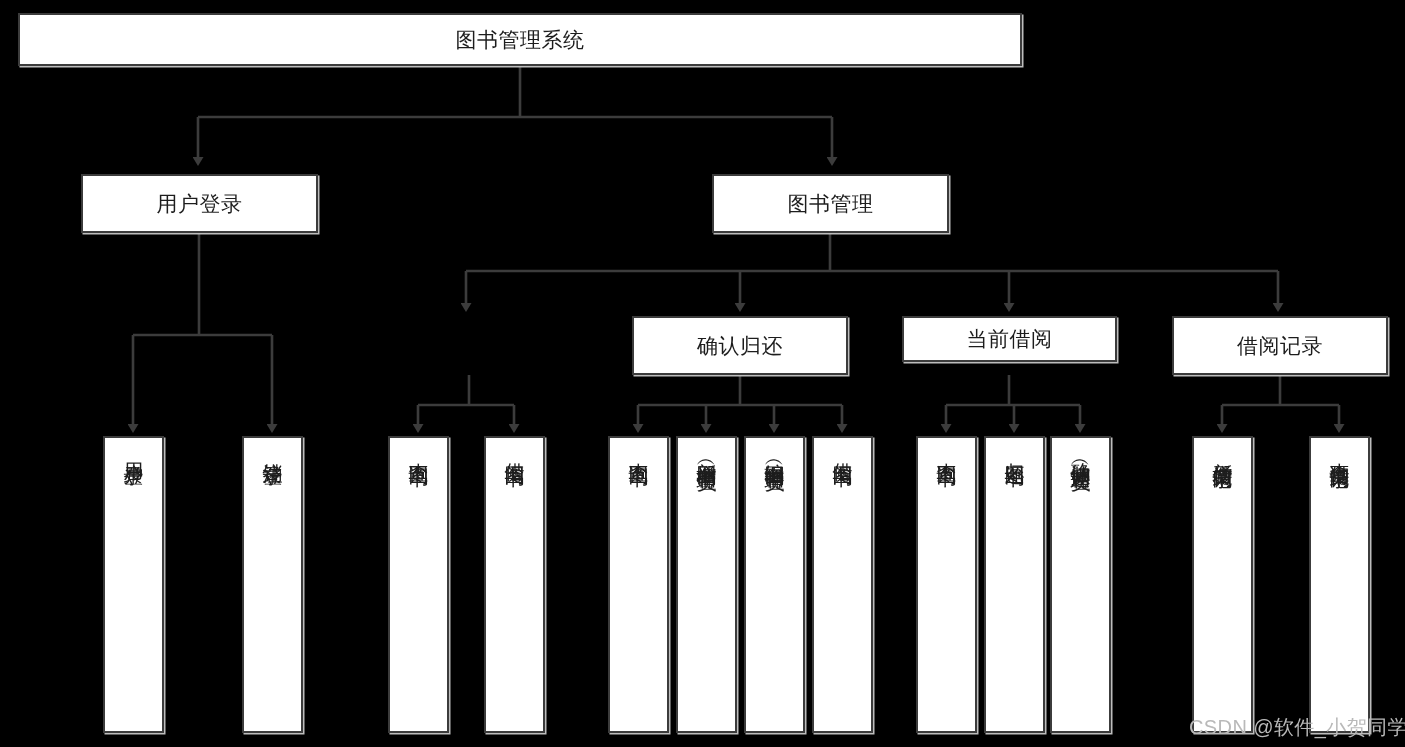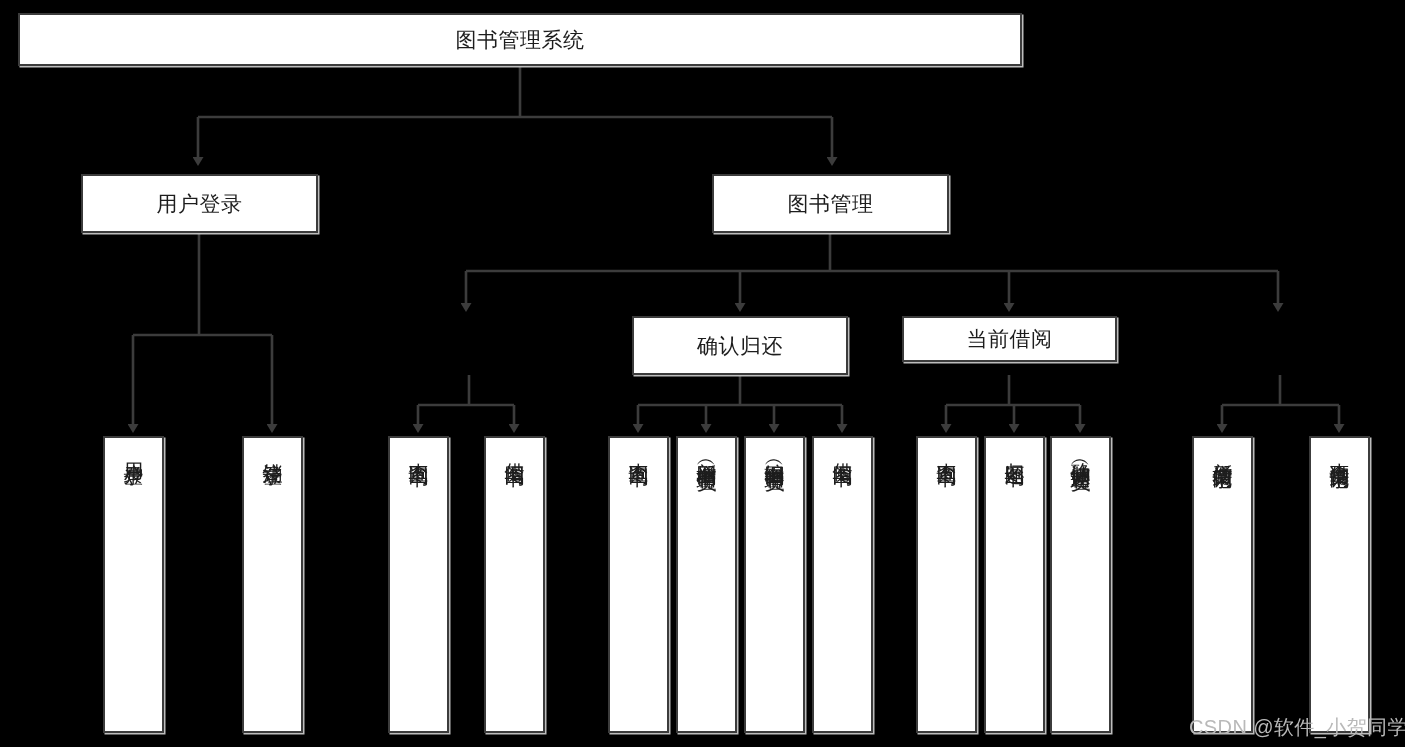--- a/index.html
+++ b/index.html
@@ -135,20 +135,23 @@
   <div class="node horiz" style="left:712px; top:174px; width:237px; height:59px;">
     <span class="label">图书管理</span>
   </div>
 
   <div class="node horiz" style="left:632px; top:316px; width:216px; height:59px;">
     <span class="label">确认归还</span>
   </div>
   <div class="node horiz" style="left:902px; top:316px; width:215px; height:46px;">
     <span class="label">当前借阅</span>
   </div>
+  <div class="node horiz" style="left:1172px; top:316px; width:216px; height:59px;">
+    <span class="label">借阅记录</span>
+  </div>
 
   <div class="node vert" style="left:103px; top:436px; width:61px; height:297px;">
     <span class="label">用户登录</span>
   </div>
   <div class="node vert" style="left:242px; top:436px; width:61px; height:297px;">
     <span class="label">注销登录</span>
   </div>
 
   <div class="node vert" style="left:388px; top:436px; width:61px; height:297px;">
     <span class="label">查询图书</span>

